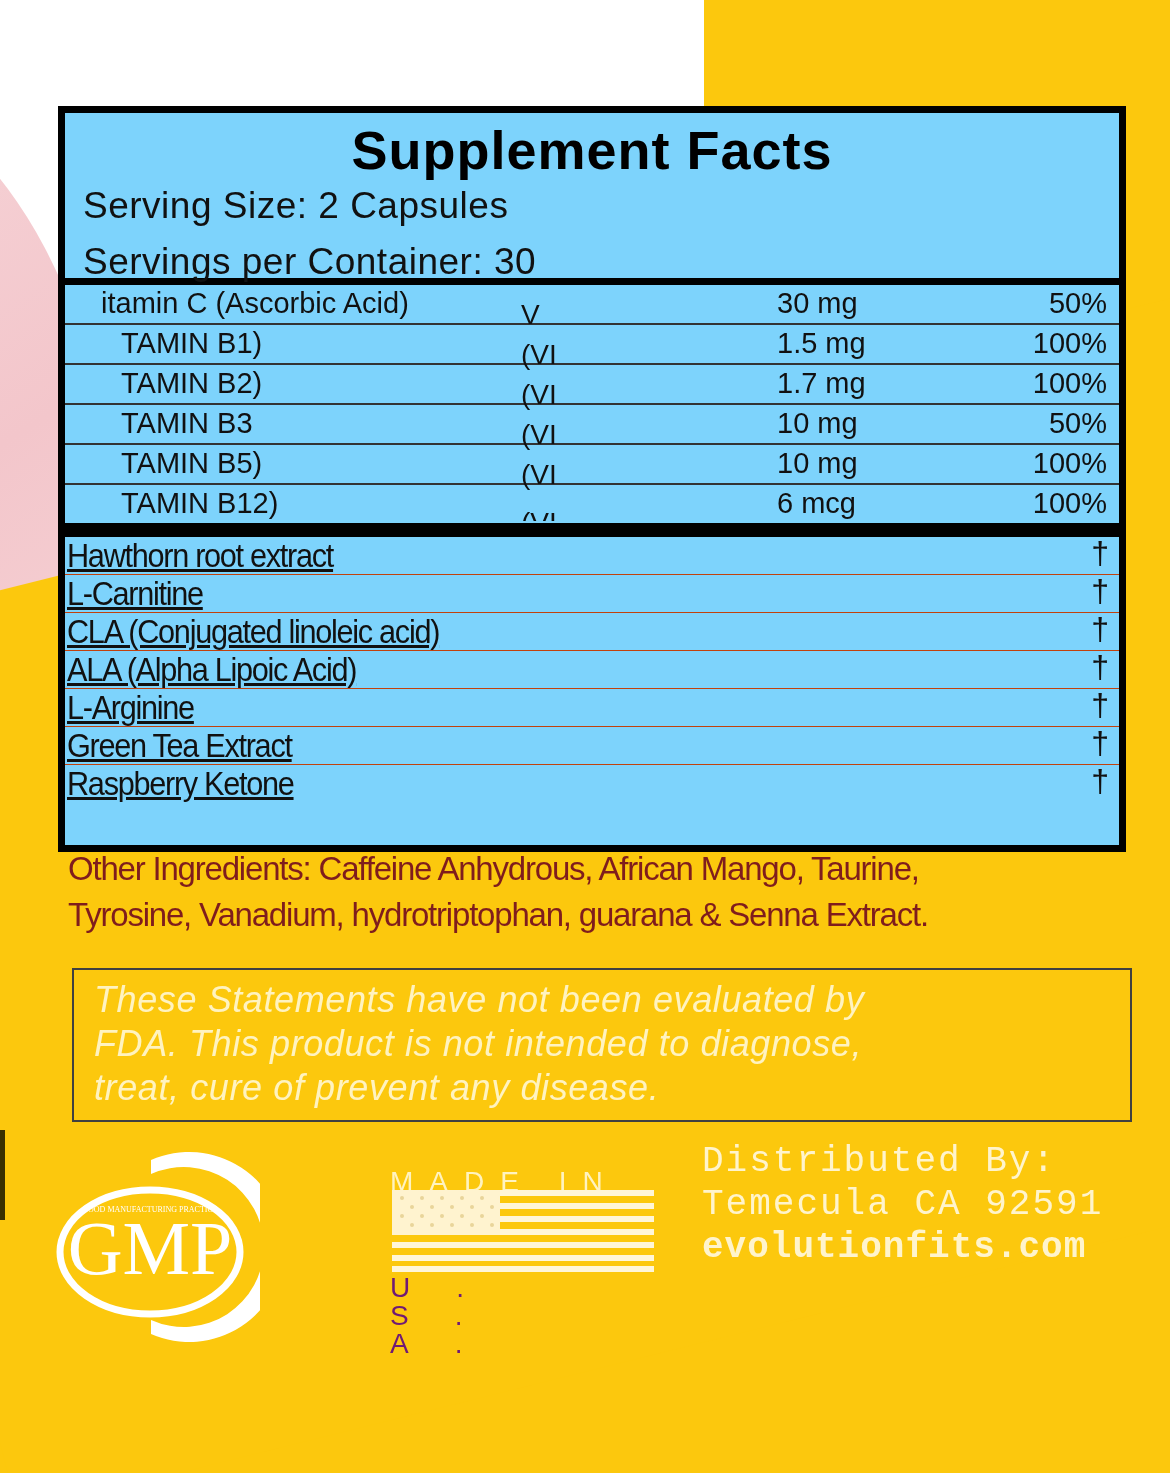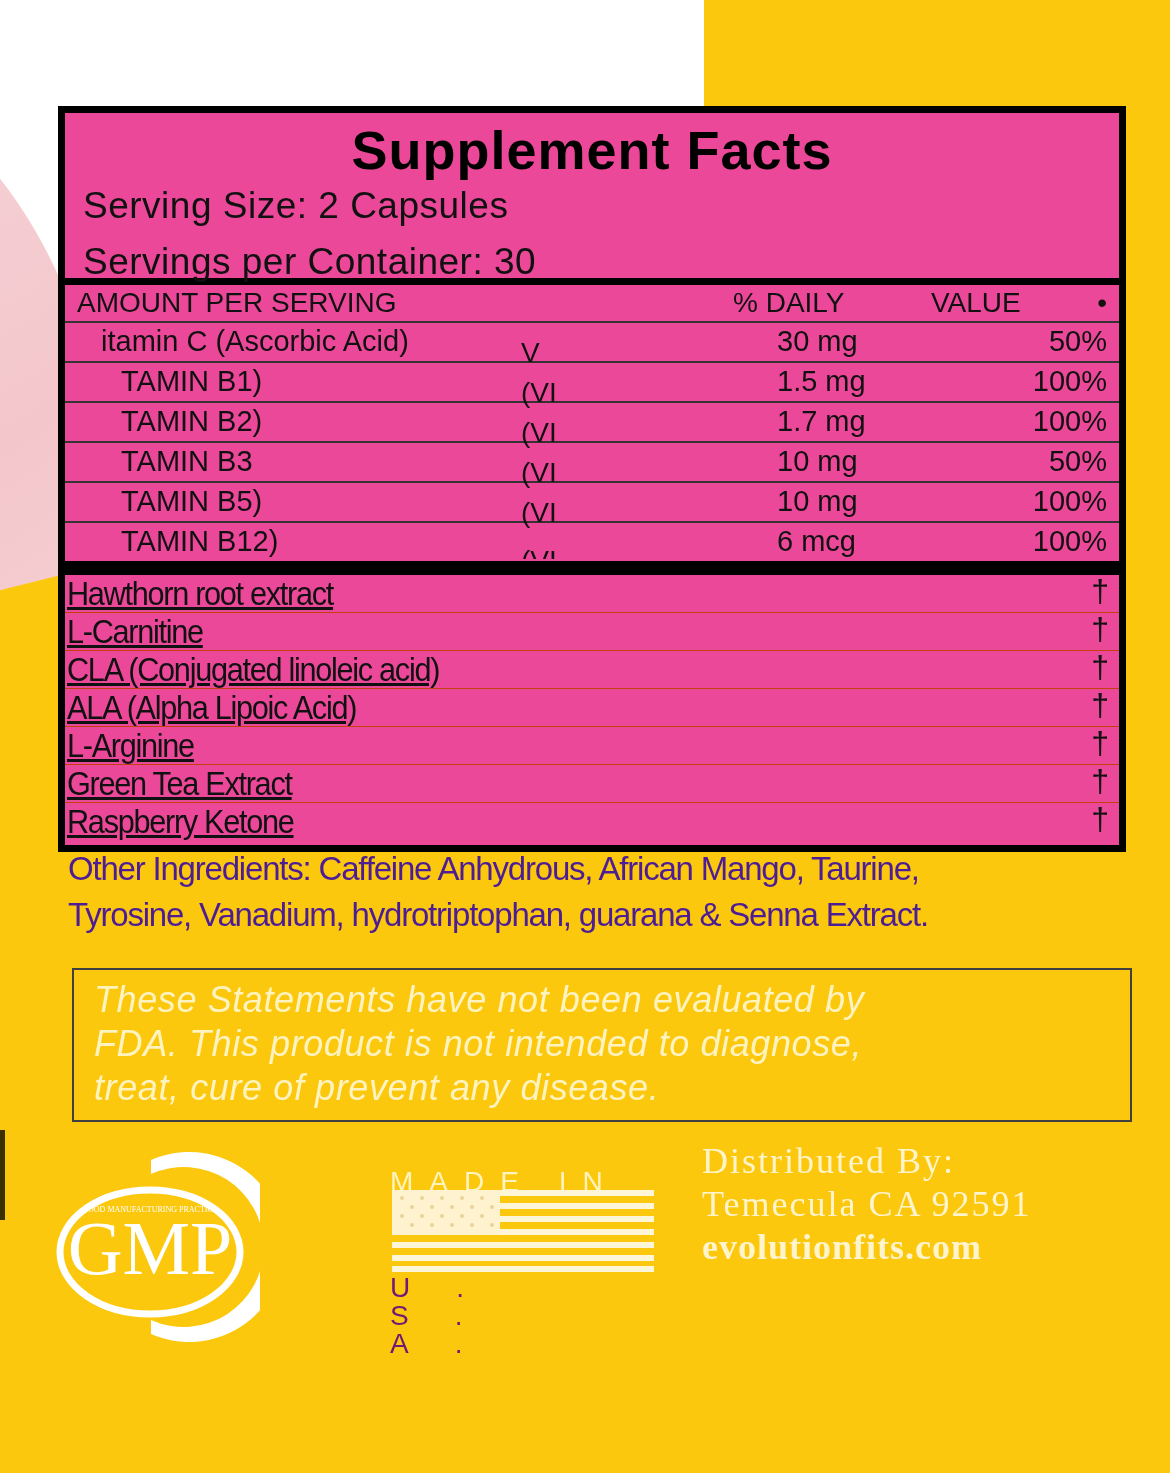--- a/index.html
+++ b/index.html
@@ -17,21 +17,21 @@
   .bg-yellow-top { position: absolute; left: 704px; top: 0; width: 466px; height: 720px; background: #FCC80D; }
   .bg-yellow-lower {
     position: absolute; left: -200px; top: 640px; width: 1500px; height: 900px;
     background: #FCC80D; transform: rotate(-14deg); transform-origin: left top;
   }
   .left-dark { position: absolute; left: 0; top: 1130px; width: 5px; height: 90px; background: #3a3000; }
 
   
   .facts {
     position: absolute; left: 58px; top: 106px; width: 1068px;
-    background: #ec4899; border: 7px solid #000; box-sizing: border-box;
+    background: #7dd3fc; border: 7px solid #000; box-sizing: border-box;
     height: 746px;
   }
   .facts-head { height: 165px; border-bottom: 7px solid #000; position: relative; }
   .title {
     position: absolute; left: 0; right: 0; top: 6px; text-align: center;
     font-weight: bold; font-size: 54px; letter-spacing: 1px; color: #000;
   }
   .serving-size { position: absolute; left: 18px; top: 72px; font-size: 37px; color: #111; letter-spacing: 0.5px; }
   .servings-per { position: absolute; left: 18px; top: 128px; font-size: 37px; color: #111; letter-spacing: 0.5px; }
 
@@ -57,68 +57,62 @@
   }
   .herb-row .hname {
     position: absolute; left: 2px; top: 0px; text-decoration: underline;
     letter-spacing: -1.4px; transform: scaleX(0.93); transform-origin: left;
   }
   .herb-row .dagger { position: absolute; right: 10px; top: -2px; font-size: 32px; }
   .herb-row:last-child { border-bottom: none; }
 
   .other {
     position: absolute; left: 68px; top: 846px; width: 1040px;
-    color: #4c1d95; font-size: 33px; line-height: 46px; letter-spacing: -1.2px;
+    color: #7f1d1d; font-size: 33px; line-height: 46px; letter-spacing: -1.2px;
     font-family: "Liberation Sans", sans-serif;
   }
   .fda-box {
     position: absolute; left: 72px; top: 968px; width: 1060px; height: 154px;
     border: 2px solid #404040; box-sizing: border-box; font-style: italic;
   }
   .fda-text {
     position: absolute; left: 20px; top: 8px; width: 1020px;
     color: #fff3c0; font-size: 36px; line-height: 44px; letter-spacing: 0.6px;
   }
 
   .gmp { position: absolute; left: 46px; top: 1152px; width: 214px; height: 190px; }
   .usa { position: absolute; left: 390px; top: 1156px; width: 268px; height: 148px; }
   .made-in { position: absolute; left: 0; top: 12px; width: 268px; text-align: justify; color: #fff3c0;
     font-size: 28px; letter-spacing: 16px; font-weight: normal; line-height: 28px; }
   .usa-label { position: absolute; left: 0; top: 118px; color: #701a75; font-size: 28px; letter-spacing: 46px; line-height: 28px; }
   .flag { position: absolute; left: 2px; top: 34px; width: 262px; height: 82px; }
 
   .dist {
     position: absolute; left: 702px; top: 1140px; color: #fff4cc;
-    font-family: Liberation Serif, serif; font-size: 36px; line-height: 43px; letter-spacing: 2px;
+    font-family: Liberation Mono, monospace; font-size: 36px; line-height: 43px; letter-spacing: 2px;
   }
   .dist .url { font-weight: bold; letter-spacing: 1px; }
 </style>
 </head>
 <body>
 
 <div class="bg-white"></div>
 <div class="bg-pink"></div>
 <div class="bg-yellow-top"></div>
 <div class="bg-yellow-lower"></div>
 <div class="left-dark"></div>
 
 <div class="facts">
   <div class="facts-head">
     <div class="title">Supplement Facts</div>
     <div class="serving-size">Serving Size: 2 Capsules</div>
     <div class="servings-per">Servings per Container: 30</div>
   </div>
 
   <div class="vit-table">
-    <div class="vrow hdr">
-      <span class="name" style="left:12px">AMOUNT PER SERVING</span>
-      <span class="col2">% DAILY</span>
-      <span class="col3">VALUE</span>
-      <span class="bullet">•</span>
-    </div>
     <div class="vrow">
       <span class="name" style="left:36px">itamin C (Ascorbic Acid)</span>
       <span class="frag">V</span>
       <span class="amt">30 mg</span>
       <span class="dv">50%</span>
     </div>
     <div class="vrow">
       <span class="name" style="left:56px">TAMIN B1)</span>
       <span class="frag">(VI</span>
       <span class="amt">1.5 mg</span>

